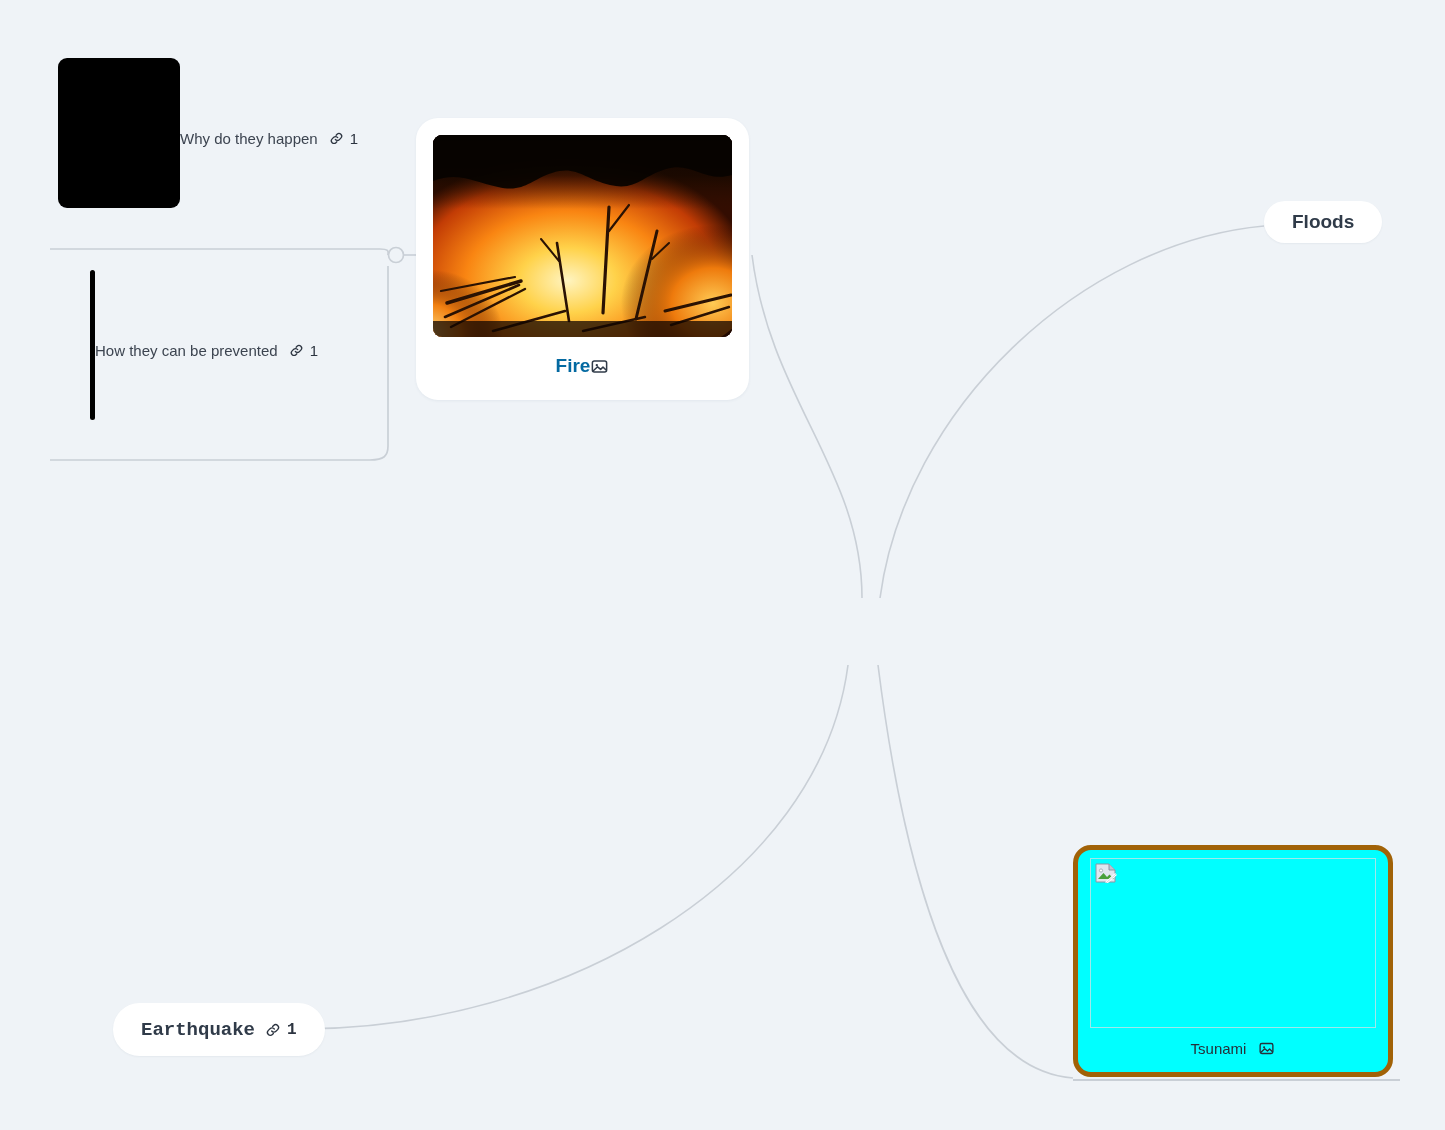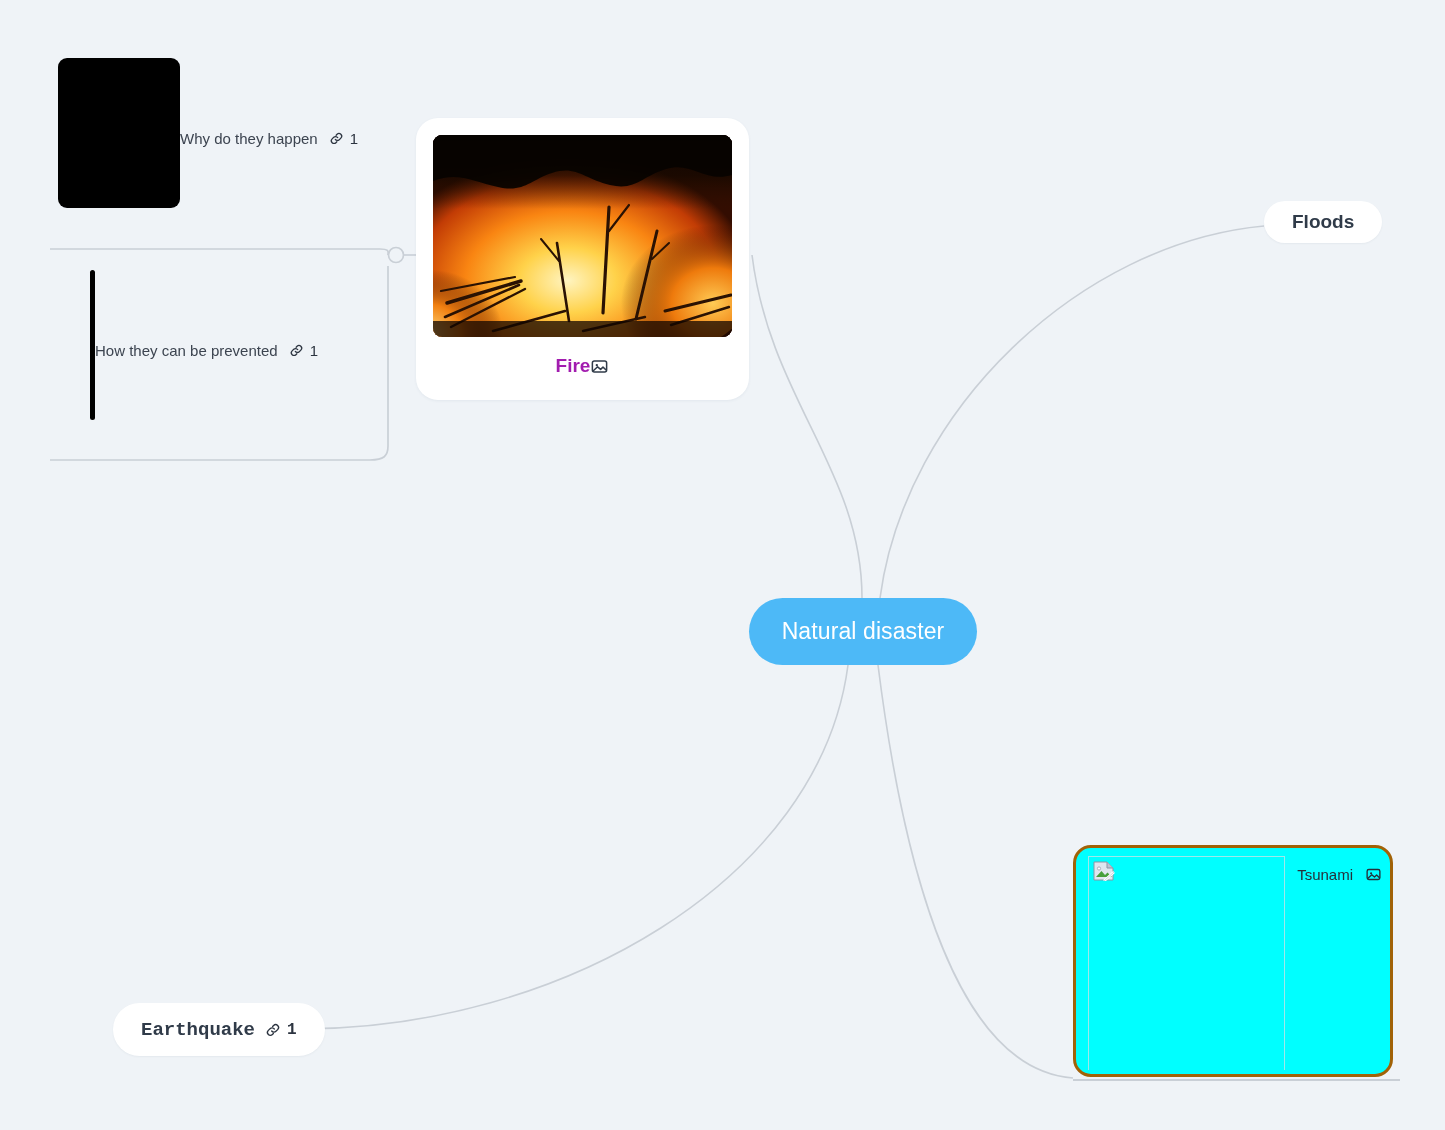--- a/index.html
+++ b/index.html
@@ -105,35 +105,36 @@
   }
 
   .card-caption {
     display: flex;
     align-items: center;
     gap: 0;
     margin-top: 18px;
     margin-bottom: 6px;
     font-size: 19px;
     font-weight: bold;
-    color: #a21caf;
+    color: #0369a1;
   }
 
   
   #node-tsunami {
     position: absolute;
     left: 1073px;
     top: 845px;
     width: 320px;
     height: 232px;
     background: #00ffff;
-    border: 3px solid #a16207;
+    border: 5px solid #a16207;
     border-radius: 18px;
     padding: 6px 8px 4px 8px;
     display: flex;
+    flex-direction: column;
   }
 
   .tsunami-imgbox {
     flex: 1;
     border: 1px solid #9ee8ea;
     border-bottom: none;
     position: relative;
     margin: 2px 4px 0 4px;
   }
 
@@ -228,23 +229,20 @@
 
     <path d="M 50 460 L 370 460 C 384 460 388 456 388 446 L 388 266" fill="none" stroke="#c9cfd6" stroke-width="1.7"></path>
 
     <circle cx="396" cy="255" r="7.5" fill="#eff3f7" stroke="#c9cfd6" stroke-width="1.7"></circle>
 
     <path d="M 298 1029 L 320 1029" fill="none" stroke="#c9cfd6" stroke-width="1.6"></path>
 
     <path d="M 1073 1080 L 1400 1080" fill="none" stroke="#c9cfd6" stroke-width="2.2"></path>
   </svg>
 
-  <div class="root-node">
-    <span>Natural disaster</span>
-  </div>
 
   <div id="node-fire" class="card-node">
     <div class="card-thumb">
       <svg width="299" height="202" viewBox="0 0 299 202" preserveAspectRatio="none">
         <defs>
           <radialGradient id="flameCore" cx="45%" cy="72%" r="62%">
             <stop offset="0%" stop-color="#fff4c0"></stop>
             <stop offset="26%" stop-color="#ffd24a"></stop>
             <stop offset="55%" stop-color="#f98512"></stop>
             <stop offset="82%" stop-color="#c23c05"></stop>

